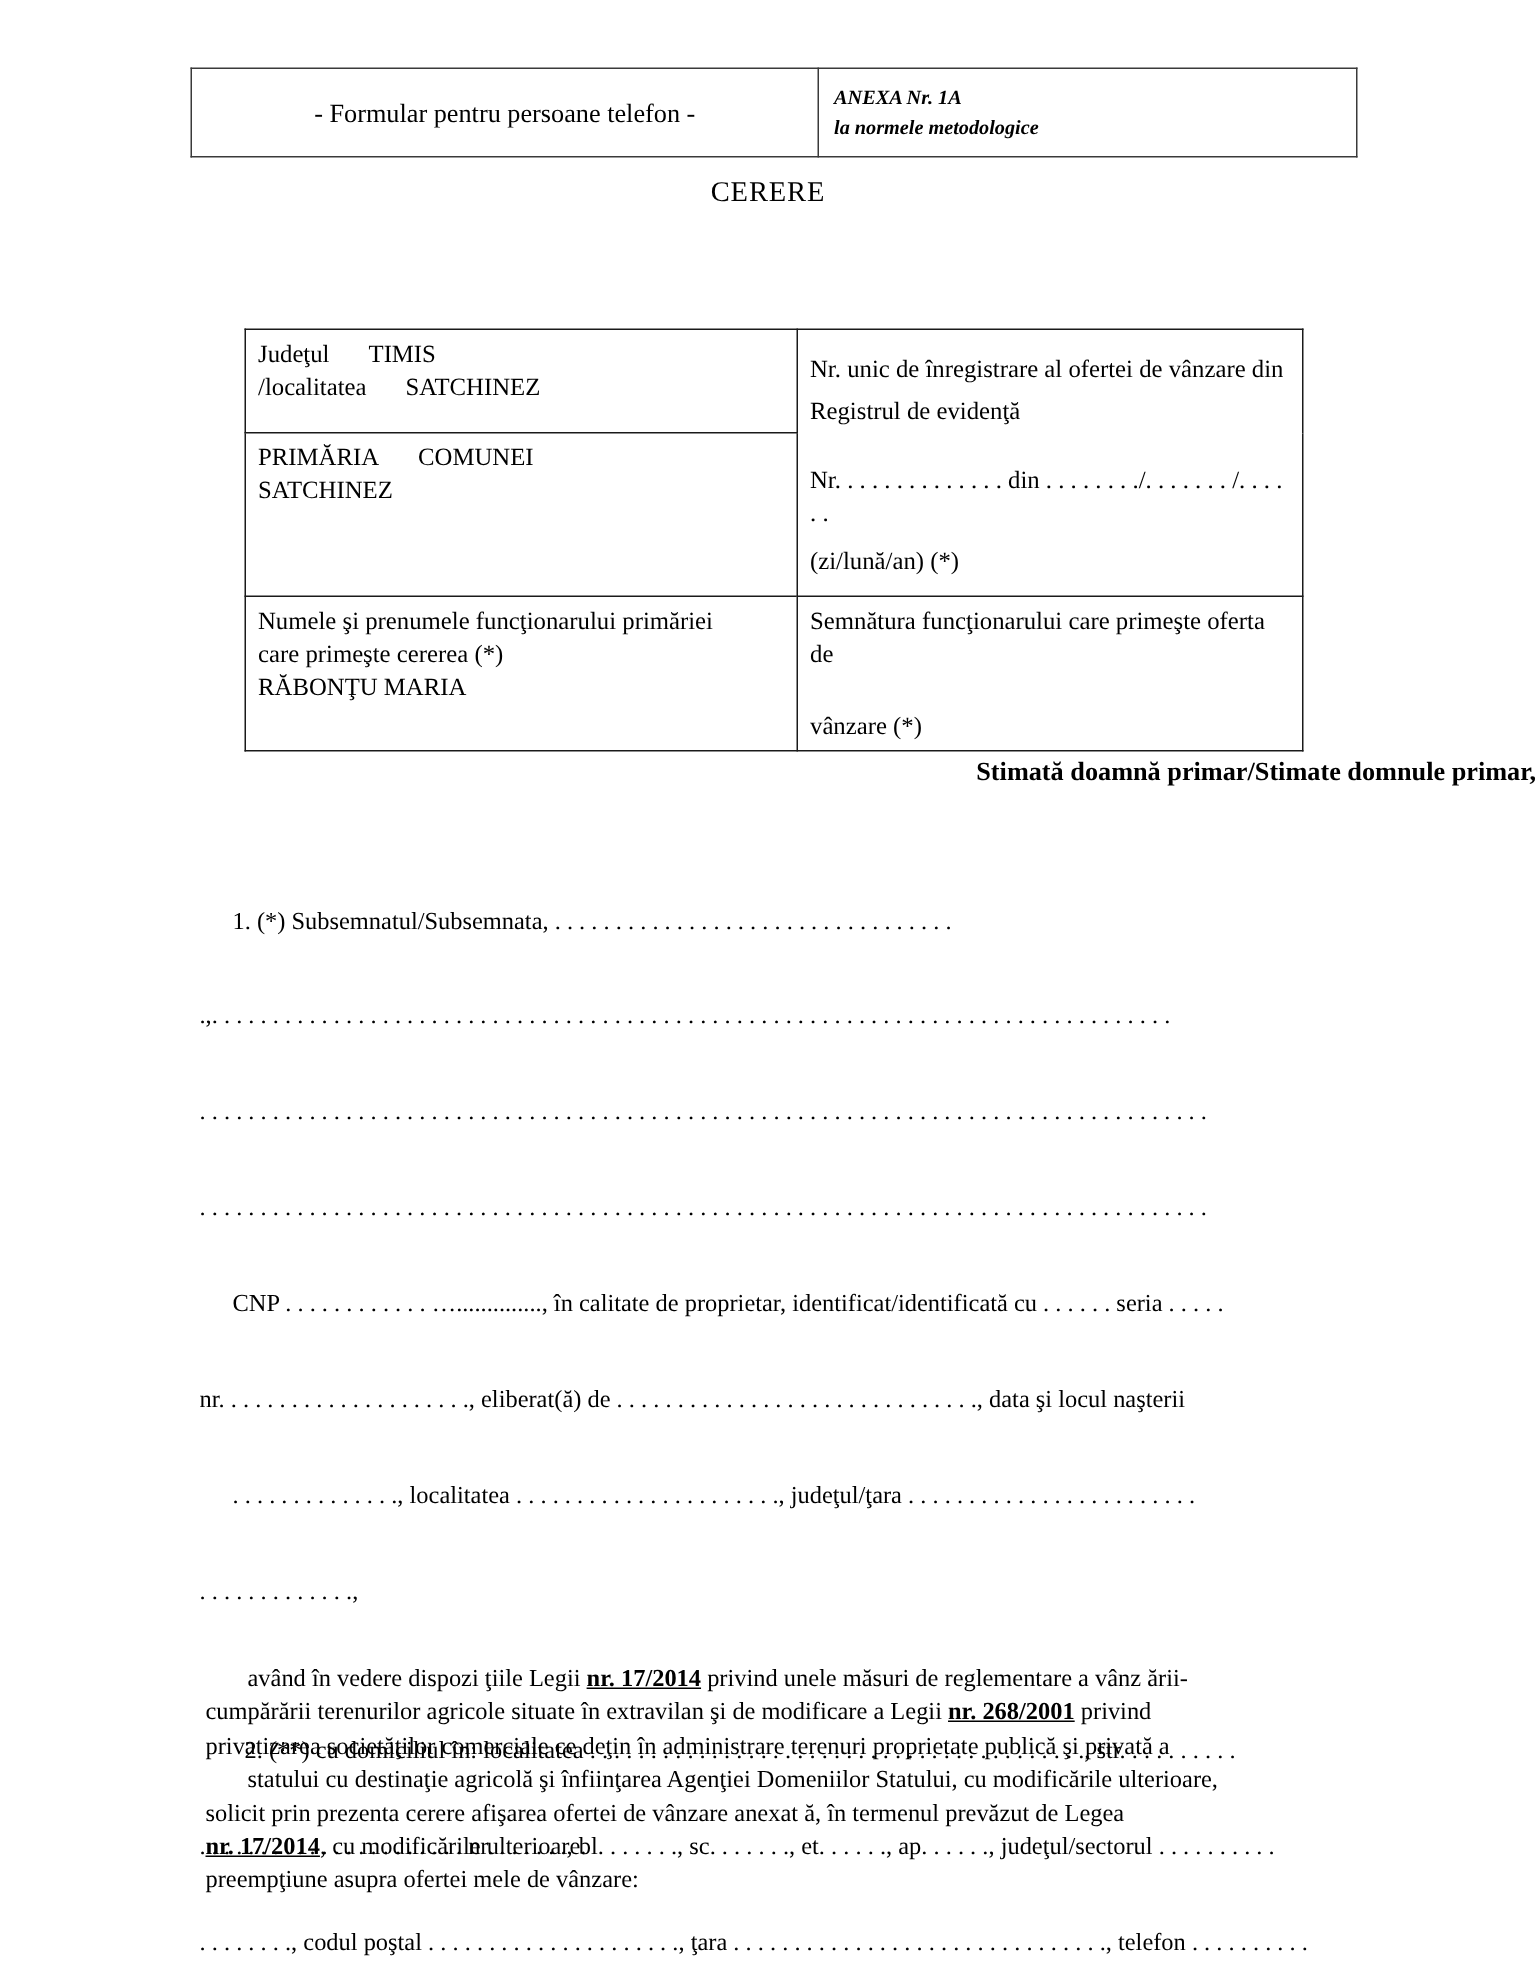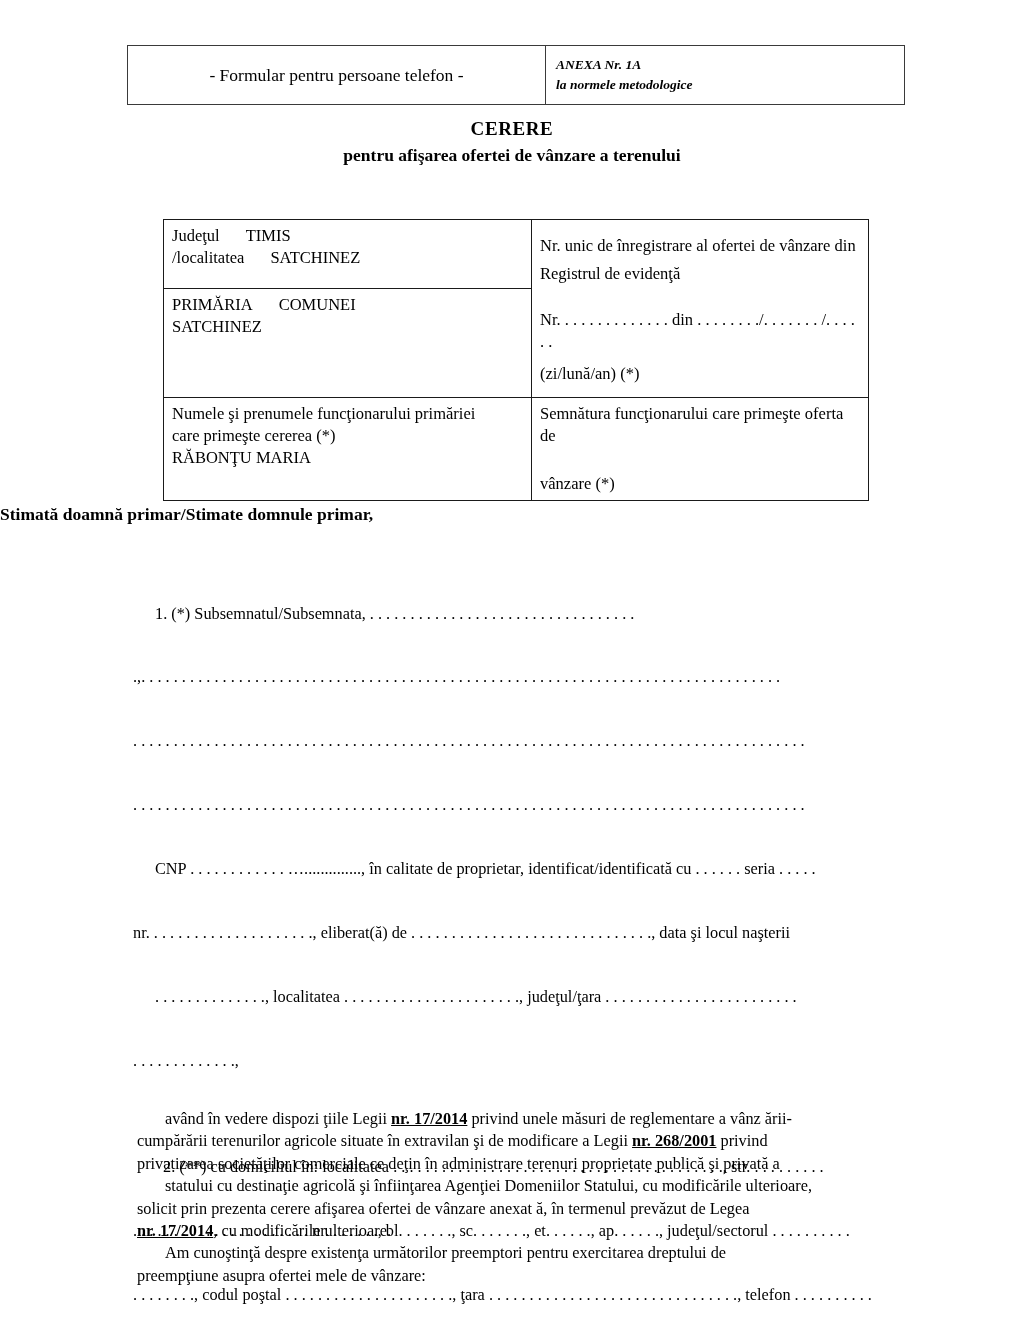--- a/index.html
+++ b/index.html
@@ -51,21 +51,21 @@
     padding-right: 12px;
   }
 
   
   .doc-title {
     position: absolute;
     left: 0;
     top: 118px;
     width: 1024px;
     text-align: center;
-    font-weight: bold;
+    font-weight: normal;
     font-size: 19px;
     letter-spacing: 0.6px;
   }
   .doc-subtitle {
     position: absolute;
     left: 0;
     top: 145px;
     width: 1024px;
     text-align: center;
     font-weight: bold;
@@ -102,21 +102,21 @@
   .reg-line4 { margin: 10px 0 0 0; }
 
   .tab-gap { display:inline-block; width: 26px; }
 
   
   .salutation {
     position: absolute;
     left: 0;
     top: 504px;
     width: 1024px;
-    text-align: left;
+    text-align: right;
     font-weight: bold;
     font-size: 17.5px;
   }
 
   
   .body-block {
     position: absolute;
     left: 133px;
     top: 560px;
     width: 802px;
@@ -162,21 +162,20 @@
       </td>
       <td class="hdr-right">
         <div>ANEXA Nr. 1A</div>
         <div>la normele metodologice</div>
       </td>
     </tr>
   </tbody>
     </table>
 
   <div class="doc-title">CERERE</div>
-  <div class="doc-subtitle">pentru afişarea ofertei de vânzare a terenului</div>
 
   <table class="info-table">
     <tbody>
         <tr>
       <td class="col-left cell-jud">
         <div><span>Judeţul</span><span class="tab-gap"></span><span>TIMIS</span></div>
         <div><span>/localitatea</span><span class="tab-gap"></span><span>SATCHINEZ</span></div>
       </td>
       <td class="cell-reg" rowspan="2">
         <div class="reg-line1">Nr. unic de înregistrare al ofertei de vânzare din</div>
@@ -228,17 +227,16 @@
 
   </div>
 
   <div class="closing-block">
     <span class="ln ci"><span>având în vedere dispozi ţiile Legii </span><span class="bold-ul">nr. 17/2014</span><span> privind unele măsuri de reglementare a vânz ării-</span></span>
     <span class="ln"><span>cumpărării terenurilor agricole situate în extravilan şi de modificare a Legii </span><span class="bold-ul">nr. 268/2001</span><span> privind</span></span>
     <span class="ln">privatizarea societăţilor comerciale ce deţin în administrare terenuri proprietate publică şi privată a</span>
     <span class="ln ci">statului cu destinaţie agricolă şi înfiinţarea Agenţiei Domeniilor Statului, cu modificările ulterioare,</span>
     <span class="ln">solicit prin prezenta cerere afişarea ofertei de vânzare anexat ă, în termenul prevăzut de Legea</span>
     <span class="ln"><span class="bold-ul">nr. 17/2014</span><span>, cu modificările ulterioare.</span></span>
-    <span class="ln ci">Am cunoştinţă despre existenţa următorilor preemptori pentru exercitarea dreptului de</span>
     <span class="ln">preempţiune asupra ofertei mele de vânzare:</span>
   </div>
 
 </div>
 
 </body></html>

